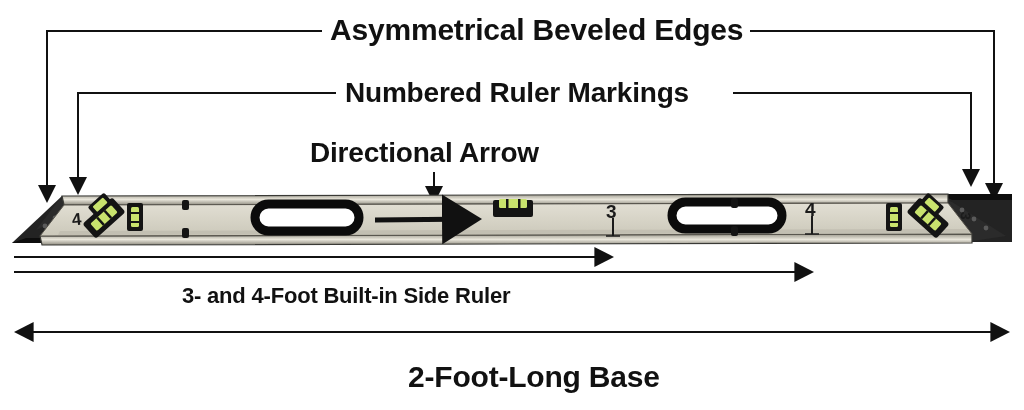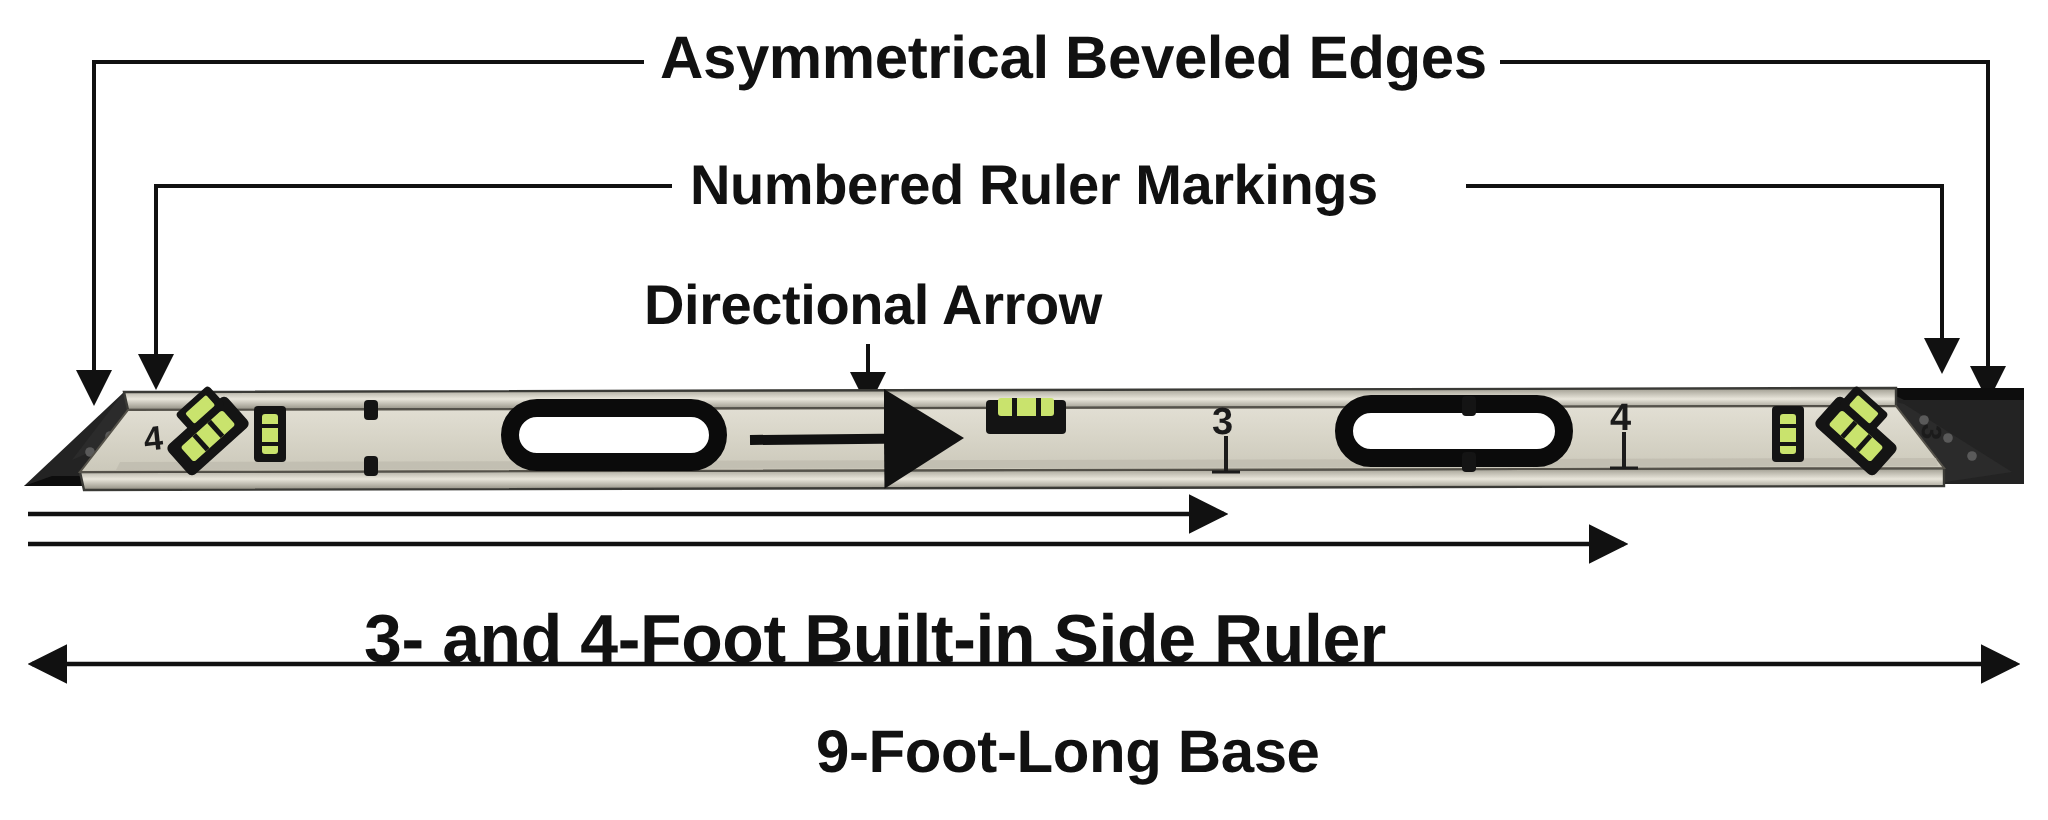--- a/index.html
+++ b/index.html
@@ -27,22 +27,22 @@
   }
   .lbl {
     position: absolute;
     color: #111111;
     font-weight: 700;
     white-space: nowrap;
     letter-spacing: -0.2px;
   }
   .lbl-callout-1 { left: 330px; top: 13px; font-size: 30px; }
   .lbl-callout-2 { left: 345px; top: 77px; font-size: 28px; }
-  .lbl-callout-3 { left: 322px; top: 137px; font-size: 28px; text-align: right; }
-  .lbl-dim-1 { left: 182px; top: 301px; font-size: 34px; }
+  .lbl-callout-3 { left: 310px; top: 137px; font-size: 28px; text-align: right; }
+  .lbl-dim-1 { left: 182px; top: 283px; font-size: 22px; }
   .lbl-dim-2 { left: 408px; top: 360px; font-size: 30px; }
   .mark-num {
     position: absolute;
     color: #1b1b1b;
     font-weight: 700;
     font-size: 17px;
     white-space: nowrap;
   }
   .mark-num.rot-left { transform: rotate(-6deg); }
   .mark-num.small { font-size: 14px; }
@@ -203,21 +203,21 @@
   </svg>
 
   <div class="lbl lbl-callout-1">Asymmetrical Beveled Edges</div>
 
   <div class="lbl lbl-callout-2">Numbered Ruler Markings</div>
 
   <div class="lbl lbl-callout-3">Directional Arrow</div>
 
   <div class="lbl lbl-dim-1">3- and 4-Foot Built-in Side Ruler</div>
 
-  <div class="lbl lbl-dim-2">9-Foot-Long Base</div>
+  <div class="lbl lbl-dim-2">2-Foot-Long Base</div>
 
   <div class="mark-num rot-left" style="left:72px; top:210px;">4</div>
 
   <div class="mark-num" style="left:606px; top:201px; font-size:19px;">3</div>
 
   <div class="mark-num" style="left:805px; top:199px; font-size:19px;">4</div>
 
   <div class="mark-num small rot-right" style="left:962px; top:208px;">3</div>
 
 </div>

